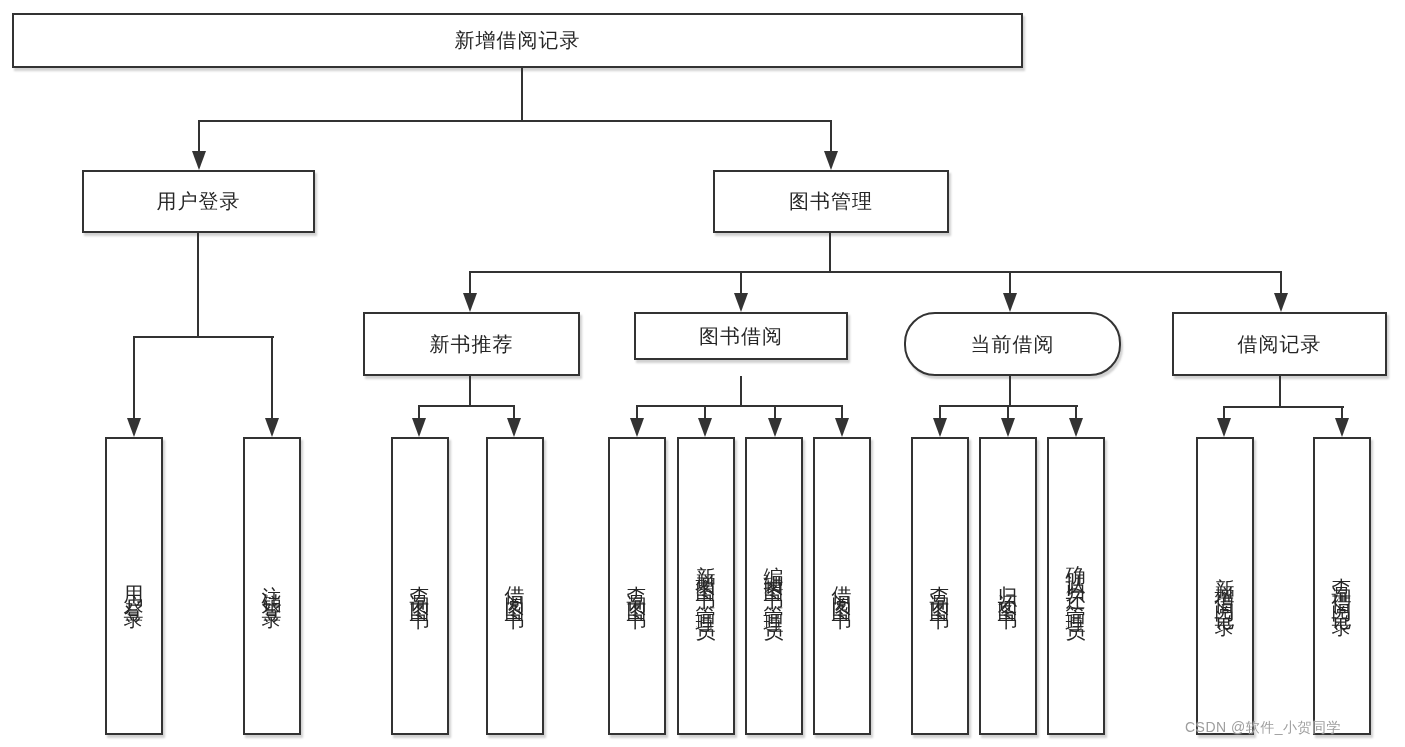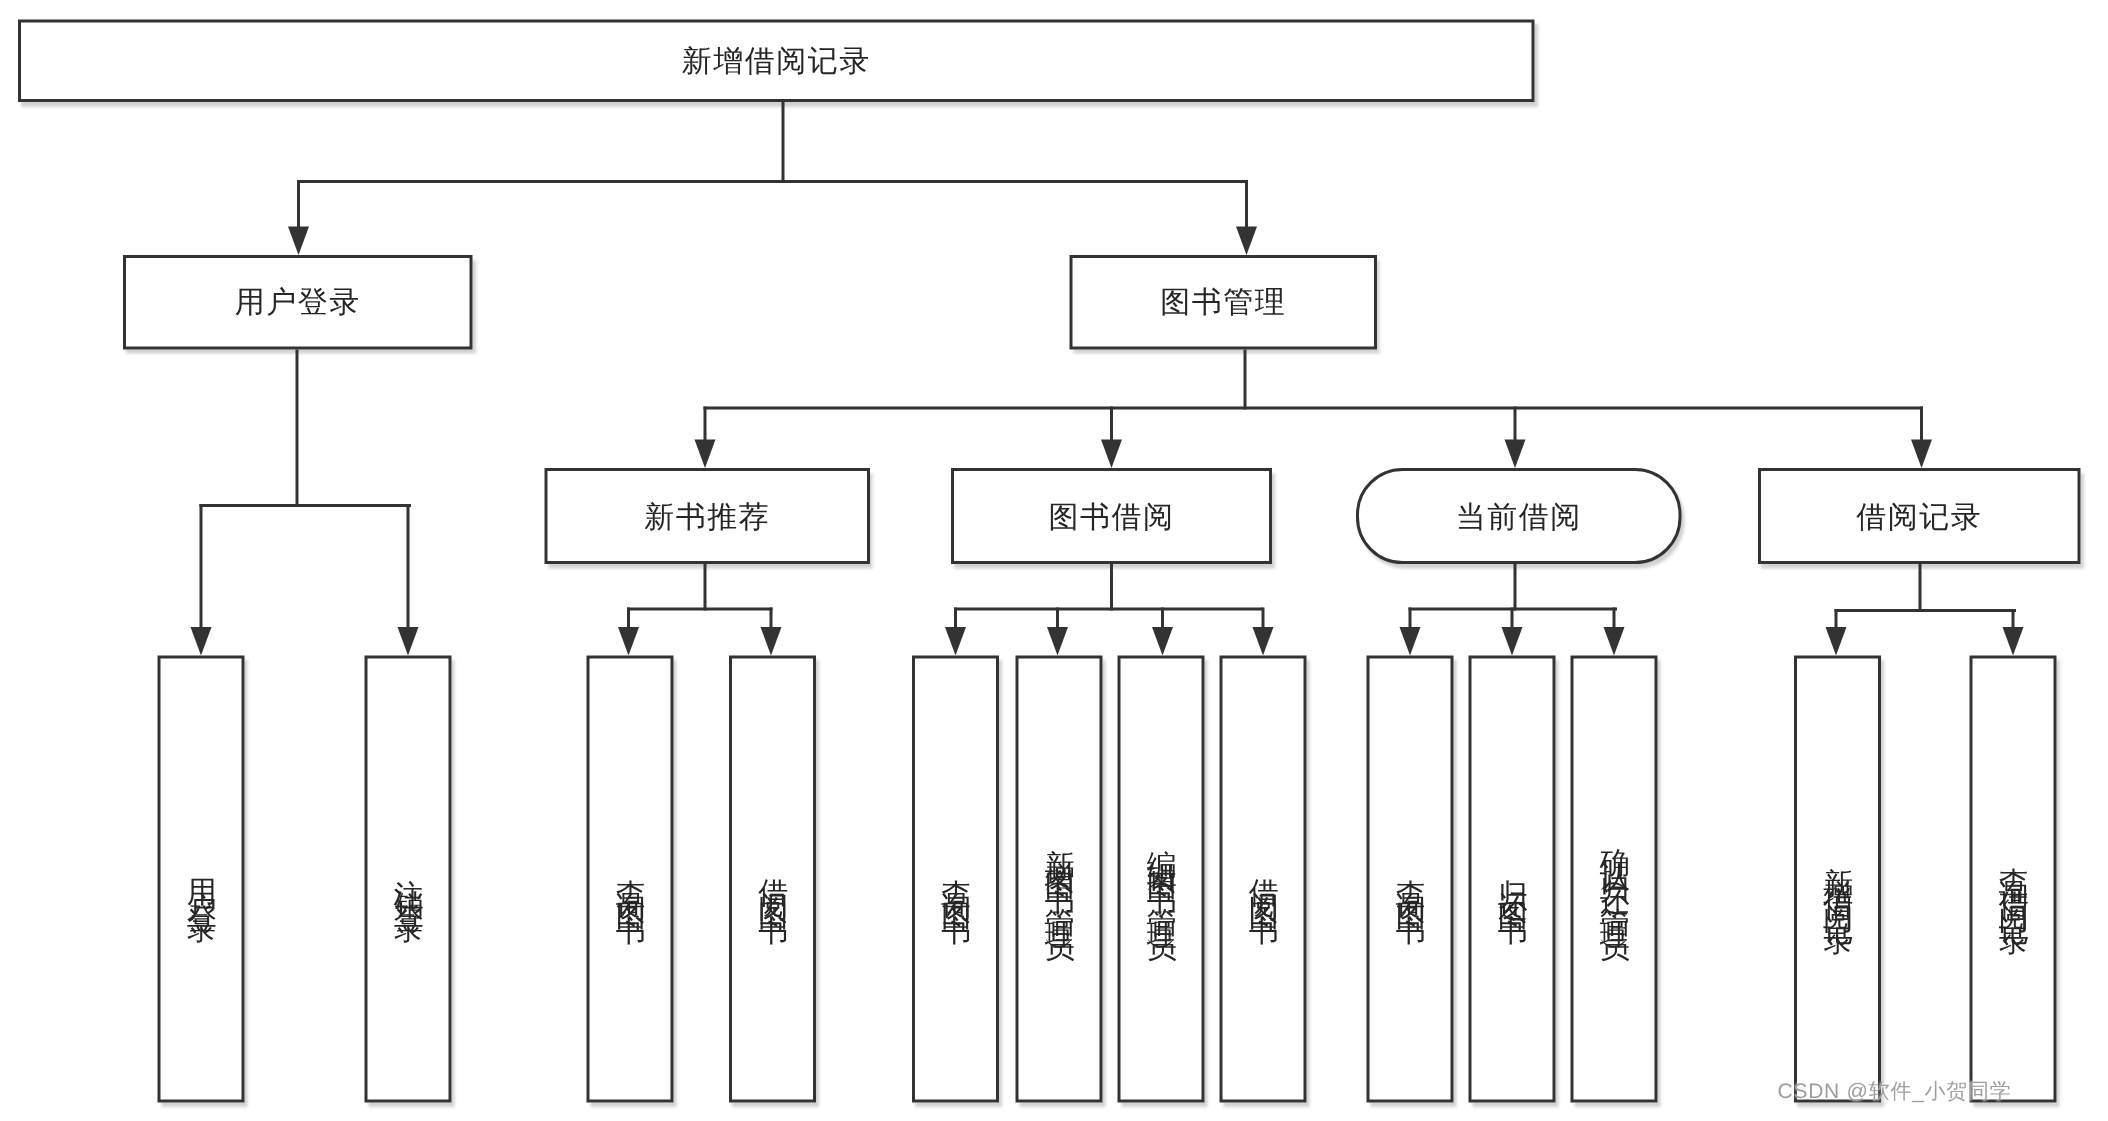--- a/index.html
+++ b/index.html
@@ -43,40 +43,40 @@
   </div>
 
   <div class="vline" style="left:521px;top:68px;height:54px;"></div>
   <div class="hline" style="left:198px;top:120px;width:634px;"></div>
   <div class="arrow" style="left:192px;top:120px;height:50px;"></div>
   <div class="arrow" style="left:824px;top:120px;height:50px;"></div>
 
   <div class="box" style="left:82px;top:170px;width:233px;height:63px;">
     <span>用户登录</span>
   </div>
-  <div class="box" style="left:713px;top:170px;width:205px;height:63px;">
+  <div class="box" style="left:713px;top:170px;width:236px;height:63px;">
     <span>图书管理</span>
   </div>
 
   <div class="vline" style="left:197px;top:233px;height:105px;"></div>
   <div class="hline" style="left:133px;top:336px;width:141px;"></div>
   <div class="arrow" style="left:127px;top:336px;height:101px;"></div>
   <div class="arrow" style="left:265px;top:336px;height:101px;"></div>
 
   <div class="vline" style="left:829px;top:233px;height:40px;"></div>
   <div class="hline" style="left:469px;top:271px;width:813px;"></div>
   <div class="arrow" style="left:463px;top:271px;height:41px;"></div>
   <div class="arrow" style="left:734px;top:271px;height:41px;"></div>
   <div class="arrow" style="left:1003px;top:271px;height:41px;"></div>
   <div class="arrow" style="left:1274px;top:271px;height:41px;"></div>
 
   <div class="box" style="left:363px;top:312px;width:217px;height:64px;">
     <span>新书推荐</span>
   </div>
-  <div class="box" style="left:634px;top:312px;width:214px;height:64px;">
+  <div class="box" style="left:634px;top:312px;width:214px;height:48px;">
     <span>图书借阅</span>
   </div>
   <div class="box" style="left:904px;top:312px;width:217px;height:64px;border-radius:31px;">
     <span>当前借阅</span>
   </div>
   <div class="box" style="left:1172px;top:312px;width:215px;height:64px;">
     <span>借阅记录</span>
   </div>
 
   <div class="vline" style="left:469px;top:376px;height:31px;"></div>

